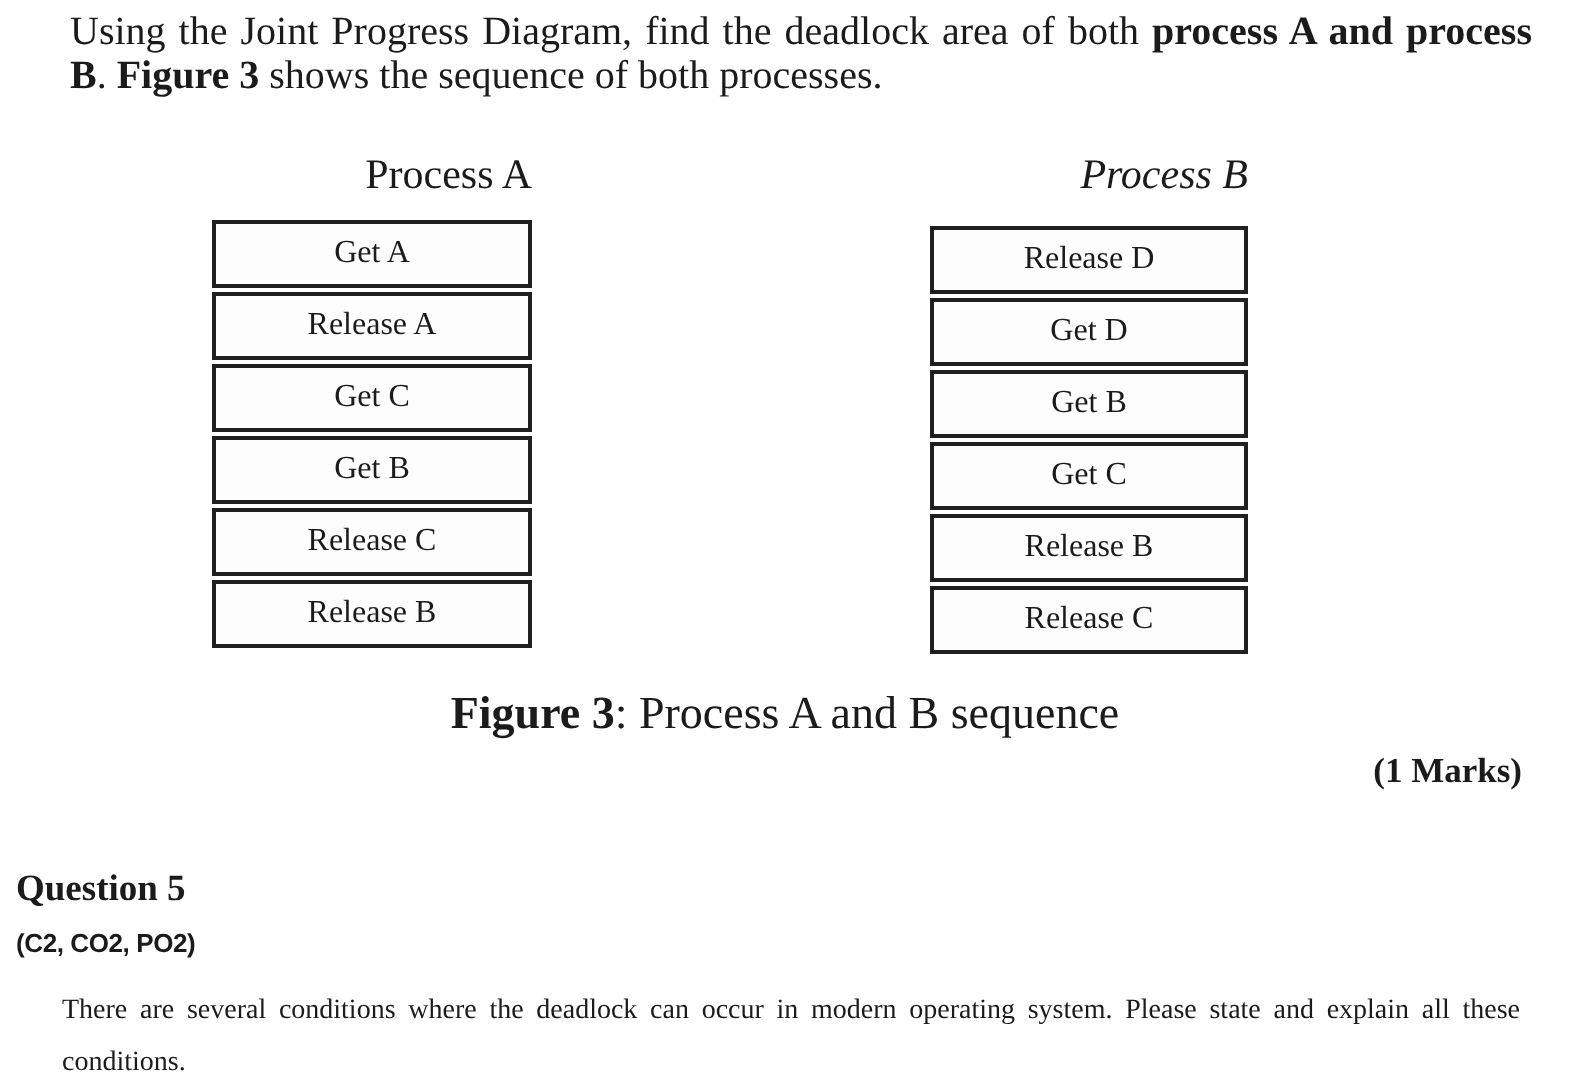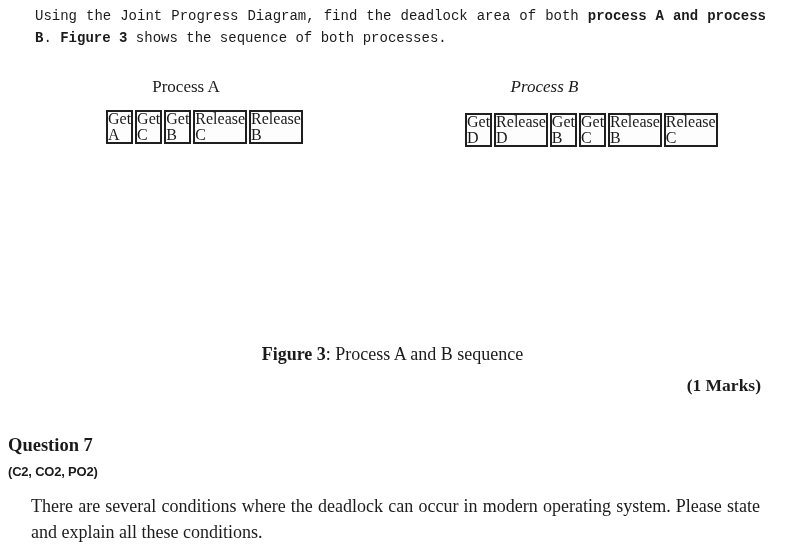--- a/index.html
+++ b/index.html
@@ -7,94 +7,95 @@
     width:785px;height:545px;position:relative;overflow:hidden;
     background:#ffffff;color:#1b1b1b;
     font-family:"Liberation Serif", serif;
   }
   .serif{font-family:"Liberation Serif", serif;}
   .sans{font-family:"Liberation Sans", sans-serif;}
   b,.bold{font-weight:bold;}
 
   .intro{
     position:absolute;left:35px;top:5px;width:731px;
-    font-size:14px;line-height:22px;text-align:justify;font-family:Liberation Mono, monospace;
+    font-size:20px;line-height:22px;text-align:justify;
   }
 
   .proc-title{
     position:absolute;top:77px;height:20px;
-    font-size:17px;text-align:center;line-height:20px;
+    font-size:21px;text-align:right;line-height:20px;
   }
   .proc-title.a{left:106px;width:160px;}
   .proc-title.b{left:465px;width:159px;font-style:italic;}
 
   .proc-col{
-    position:absolute;display:flex;flex-direction:row;gap:2px;
+    position:absolute;display:flex;flex-direction:column;gap:2px;
   }
   .proc-col.a{left:106px;top:110px;width:160px;}
   .proc-col.b{left:465px;top:113px;width:159px;}
 
   .proc-box{
     box-sizing:border-box;height:34px;width:100%;
     border:2px solid #1f1f1f;background:#fdfdfd;
     display:flex;align-items:center;justify-content:center;
     font-size:16px;line-height:16px;
   }
 
   .fig-caption{
     position:absolute;left:0;top:344px;width:785px;
-    text-align:center;font-size:18px;
+    text-align:center;font-size:23px;
   }
 
   .marks{
     position:absolute;top:375px;right:24px;
     font-size:17.5px;font-weight:bold;
   }
 
   .q-title{
     position:absolute;left:8px;top:435px;
     font-size:18.5px;font-weight:bold;
   }
   .q-codes{
     position:absolute;left:8px;top:464px;
     font-size:13px;font-weight:bold;letter-spacing:-0.2px;
   }
   .q-body{
     position:absolute;left:31px;top:493px;width:729px;
-    font-size:18px;line-height:26px;text-align:justify;
+    font-size:14px;line-height:26px;text-align:justify;
   }
 </style>
 </head>
 <body>
 
 <div class="intro serif">
   <span>Using the Joint Progress Diagram, find the deadlock area of both </span><b>process A and process B</b><span>. </span><b>Figure 3</b><span> shows the sequence of both processes.</span>
 </div>
 
 <div class="proc-title serif a">Process A</div>
 <div class="proc-title serif b">Process B</div>
 
 <div class="proc-col a">
   <div class="proc-box">Get A</div>
+  <div class="proc-box">Release A</div>
   <div class="proc-box">Get C</div>
   <div class="proc-box">Get B</div>
   <div class="proc-box">Release C</div>
   <div class="proc-box">Release B</div>
 </div>
 
 <div class="proc-col b">
+  <div class="proc-box">Release D</div>
   <div class="proc-box">Get D</div>
-  <div class="proc-box">Release D</div>
   <div class="proc-box">Get B</div>
   <div class="proc-box">Get C</div>
   <div class="proc-box">Release B</div>
   <div class="proc-box">Release C</div>
 </div>
 
 <div class="fig-caption serif">
   <b>Figure 3</b><span>: Process A and B sequence</span>
 </div>
 
 <div class="marks serif">(1 Marks)</div>
 
-<div class="q-title serif">Question 7</div>
+<div class="q-title serif">Question 5</div>
 <div class="q-codes sans">(C2, CO2, PO2)</div>
 <div class="q-body serif">There are several conditions where the deadlock can occur in modern operating system. Please state and explain all these conditions.</div>
 
 </body></html>

